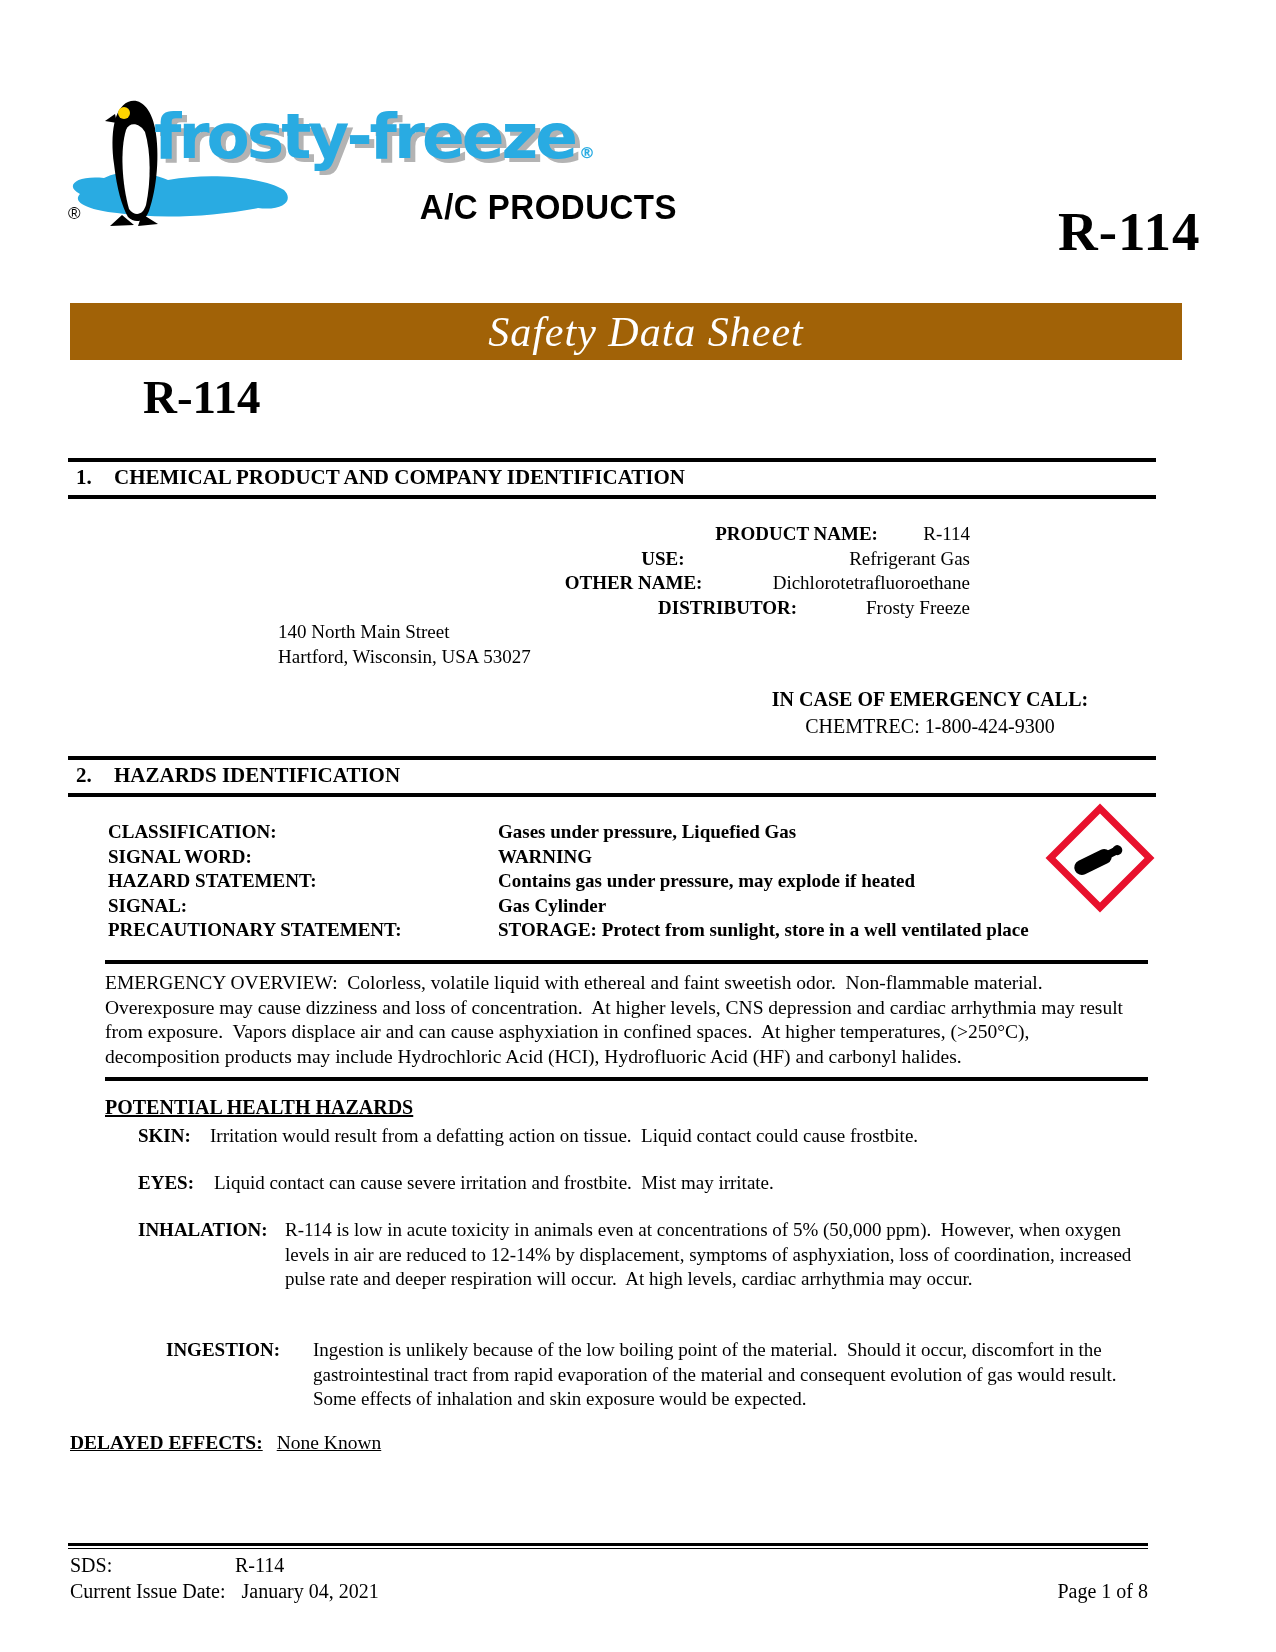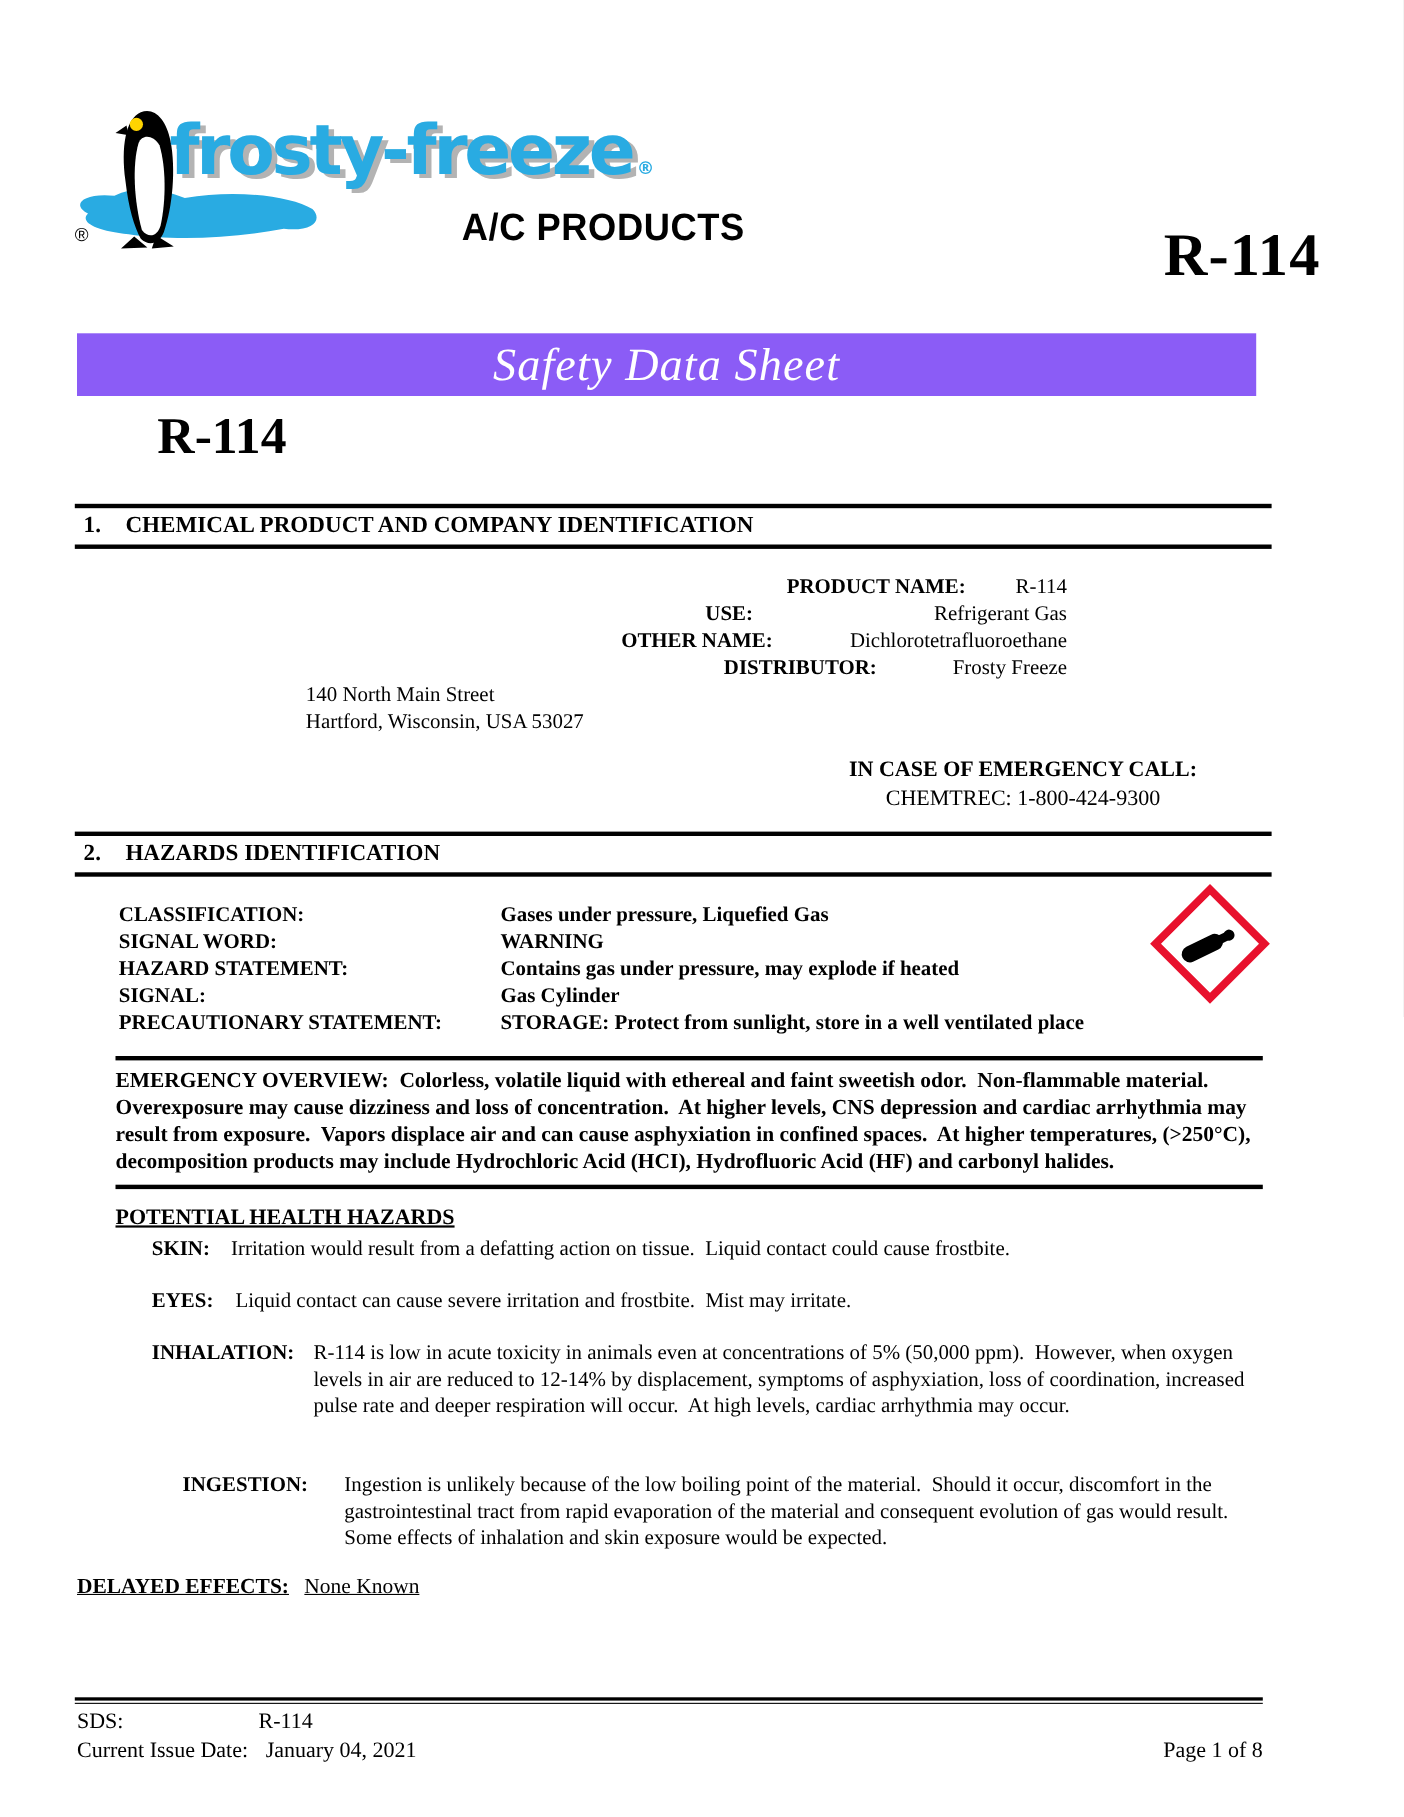--- a/index.html
+++ b/index.html
@@ -23,22 +23,22 @@
   .brand-sub {
     font-family:"Liberation Sans",sans-serif; font-weight:bold; font-size:33px;
     color:#000; letter-spacing:0.5px; text-align:right; margin-top:2px; padding-right:22px;
     transform:scaleY(1.05);
   }
 
   
   .product-code-top { position:absolute; left:1058px; top:200px; font-size:55px; font-weight:bold; letter-spacing:1px; }
   .banner {
     position:absolute; left:70px; top:303px; width:1072px; height:57px;
-    background:#8b5cf6; color:#fff; display:flex; align-items:center; justify-content:center;
-    font-style:italic; font-size:42px; letter-spacing:1px;
+    background:#a16207; color:#fff; display:flex; align-items:center; justify-content:center;
+    font-style:italic; font-size:42px; letter-spacing:1px;padding-left:40px;
   }
   .product-heading { position:absolute; left:143px; top:370px; font-size:47px; font-weight:bold; }
 
   
   .section-bar {
     position:absolute; left:68px; width:1080px;
     border-top:4px solid #000; border-bottom:4px solid #000;
     padding:3px 0 5px 8px; display:flex; font-weight:bold; font-size:21px;
   }
   .section-bar .num { width:38px; }
@@ -51,30 +51,30 @@
   .info-row .lbl { width:208px; font-weight:bold; }
   .addr-line { padding-left:208px; }
 
   .emergency { position:absolute; left:700px; top:686px; width:460px; text-align:center; font-size:20px; line-height:27px; }
   .emergency .t { font-weight:bold; }
 
   
   .class-block { position:absolute; left:108px; top:820px; width:940px; font-size:19px; line-height:24.5px; }
   .class-row { display:flex; }
   .class-row .lbl { width:347px; font-weight:bold; flex-shrink:0; }
-  .class-row .val { font-weight:bold; }
+  .class-row .val { font-weight:bold;margin-left:43px; }
 
   .ghs { position:absolute; left:1042px; top:800px; }
 
   
   .overview {
     position:absolute; left:105px; top:960px; width:1043px;
     border-top:4px solid #000; border-bottom:4px solid #000;
     padding:7px 0 8px 0;
-    font-weight:bold; font-size:19.5px; line-height:24.5px;
+    font-weight:normal; font-size:19.5px; line-height:24.5px;
     white-space:pre-wrap;
   }
 
   
   .hazards-title { position:absolute; left:105px; top:1096px; font-size:20px; font-weight:bold; text-decoration:underline; }
   .hazard { position:absolute; left:138px; width:1012px; display:flex; font-size:19px; line-height:24.5px; }
   .hazard .lbl { font-weight:bold; flex-shrink:0; }
   .hazard .txt { white-space:pre-wrap; }
   .hz-skin { top:1124px; } .hz-skin .lbl { width:72px; }
   .hz-eyes { top:1171px; } .hz-eyes .lbl { width:76px; }

